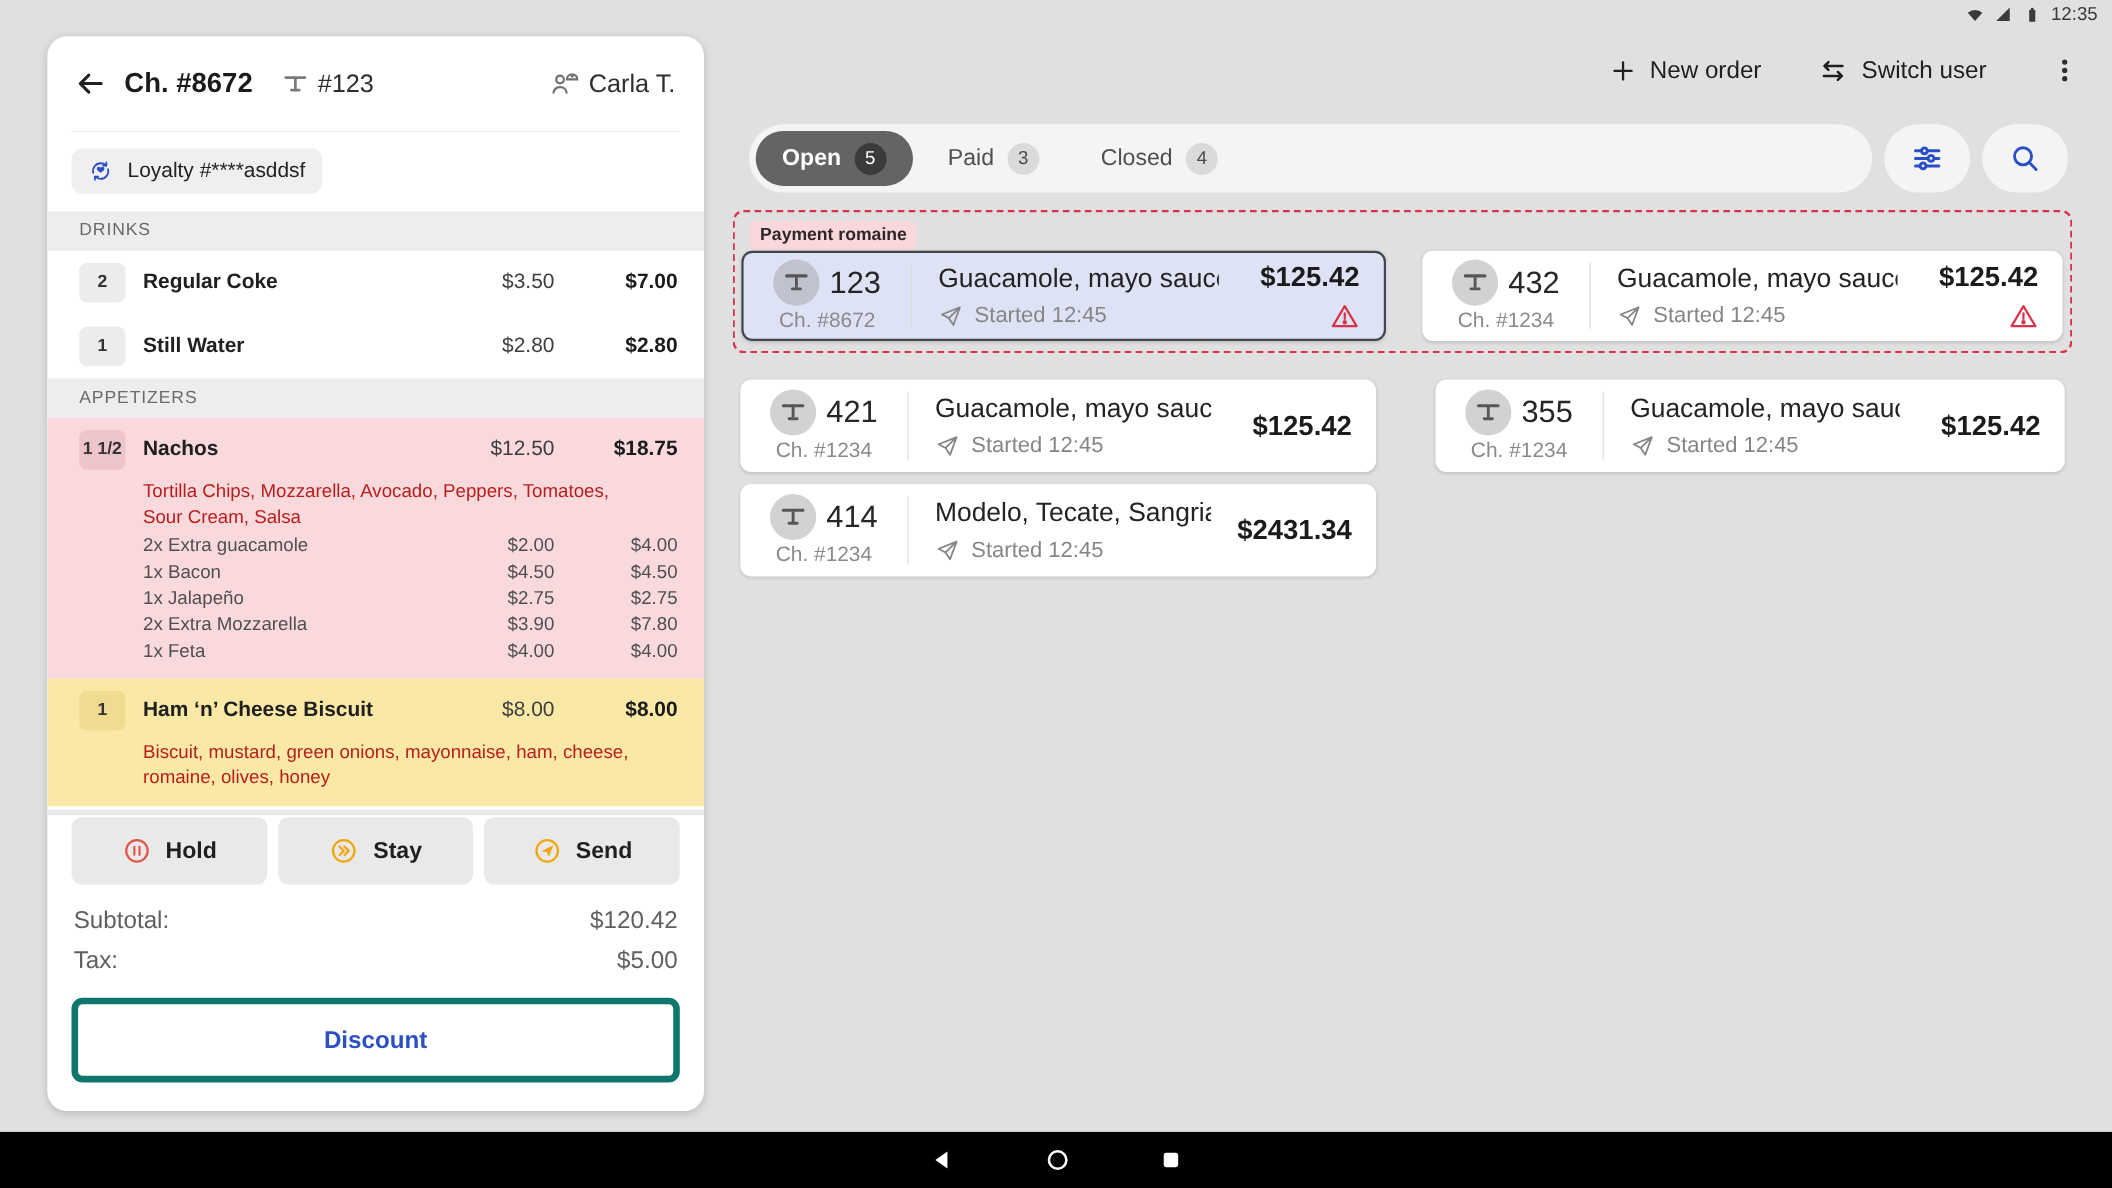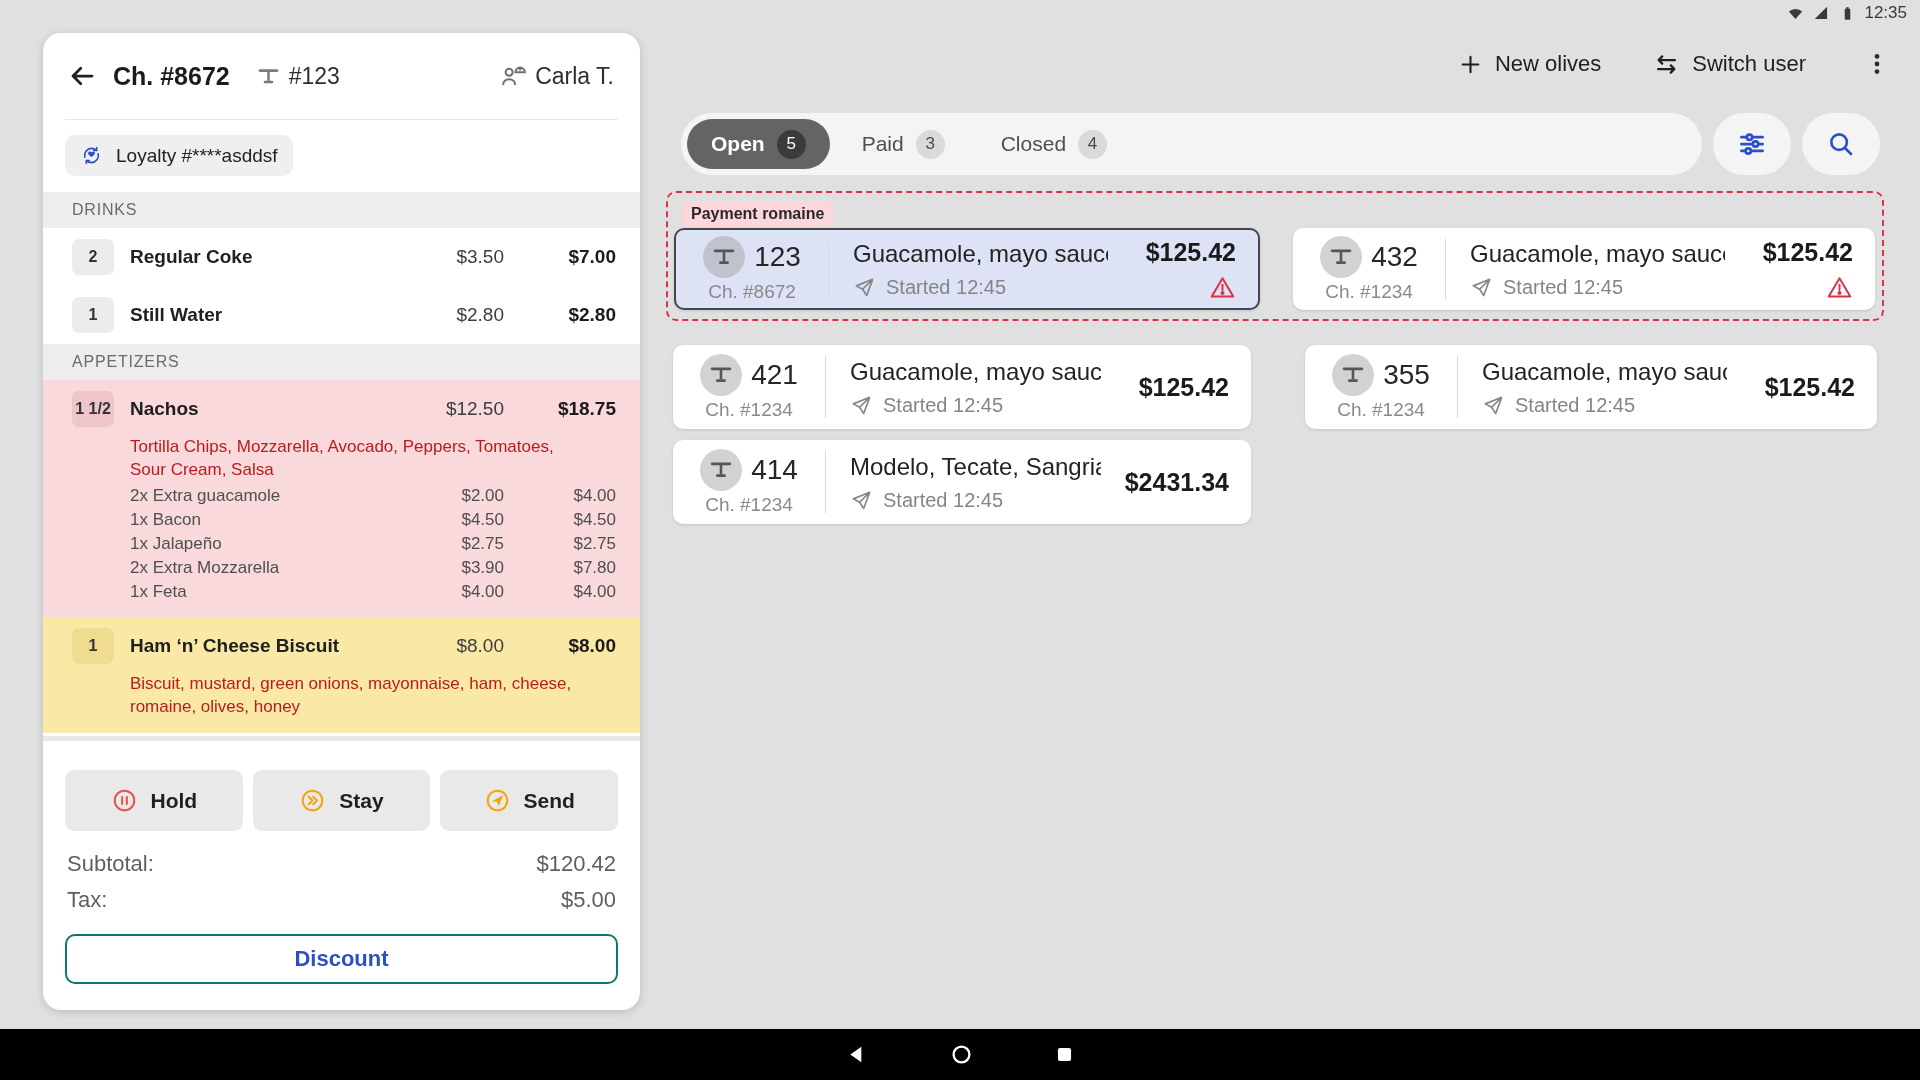--- a/index.html
+++ b/index.html
@@ -42,21 +42,21 @@
   .mod-label{flex:1;}
   .mod-unit{width:92px;text-align:right;}
   .mod-total{width:112px;text-align:right;}
   .thick-divider{height:5px;background:#e9e9e9;margin-top:3px;}
 
   .actions-row{display:flex;gap:10px;margin:0 22px 15px;}
   .action-btn{flex:1;height:61px;background:#e9e9e9;border:none;border-radius:9px;display:flex;align-items:center;justify-content:center;gap:13px;font-size:21px;font-weight:bold;color:#1f1f1f;font-family:inherit;cursor:pointer;}
   .totals{margin:0 24px;}
   .total-row{display:flex;justify-content:space-between;font-size:22px;color:#5f5f5f;padding:5px 0;}
   .pay-row{display:flex;gap:10px;margin:16px 22px 26px;}
-  .discount-btn{flex:1;height:50px;background:#fff;border:2px solid #0f766e;color:#2b4fc5;border-radius:10px;font-size:22px;font-weight:bold;font-family:inherit;cursor:pointer;}
+  .discount-btn{flex:1;height:77px;background:#fff;border:6px solid #0f766e;color:#2b4fc5;border-radius:10px;font-size:22px;font-weight:bold;font-family:inherit;cursor:pointer;}
   .pay-btn{flex:1;height:67px;background:#2b4fc5;border:none;color:#fff;border-radius:10px;font-size:22px;font-weight:bold;font-family:inherit;cursor:pointer;}
 
   
   .top-actions{position:absolute;top:40px;right:30px;height:48px;display:flex;align-items:center;gap:52px;}
   .top-action{display:flex;align-items:center;gap:12px;font-size:22px;color:#1f1f1f;background:none;border:none;font-family:inherit;cursor:pointer;}
   .kebab-btn{background:none;border:none;margin-left:6px;cursor:pointer;}
 
   
   .tab-row{position:absolute;left:681px;top:113px;display:flex;gap:11px;align-items:center;}
   .tab-bar{width:1021px;height:62px;background:#f4f4f4;border-radius:31px;display:flex;align-items:center;padding:6px;gap:8px;}
@@ -271,21 +271,21 @@
   </div>
 </div>
 
 <div class="top-actions">
   <button class="top-action">
     <span>
         <svg width="25" height="25" viewBox="0 0 24 24">
           <path d="M12 4.5v15M4.5 12h15" stroke="#1f1f1f" stroke-width="2" fill="none" stroke-linecap="round"></path>
         </svg>
       </span>
-    <span>New olives</span>
+    <span>New order</span>
   </button>
   <button class="top-action">
     <span>
         <svg width="27" height="27" viewBox="0 0 24 24" fill="none" stroke="#1f1f1f" stroke-width="2" stroke-linecap="round" stroke-linejoin="round">
           <path d="M19.5 8H5M8.2 4.8 5 8l3.2 3.2"></path>
           <path d="M4.5 16H19M15.8 12.8 19 16l-3.2 3.2"></path>
         </svg>
       </span>
     <span>Switch user</span>
   </button>

